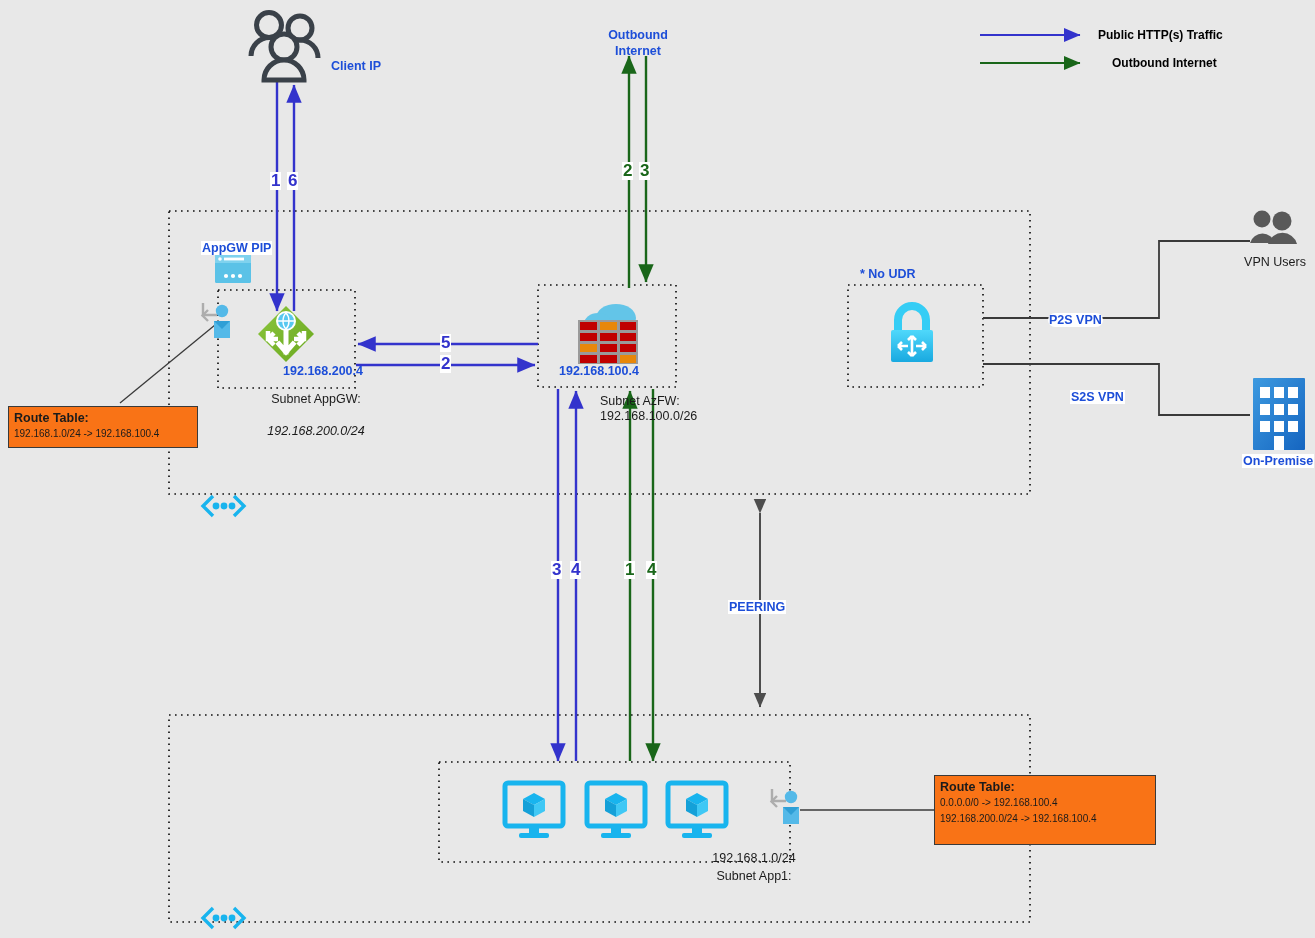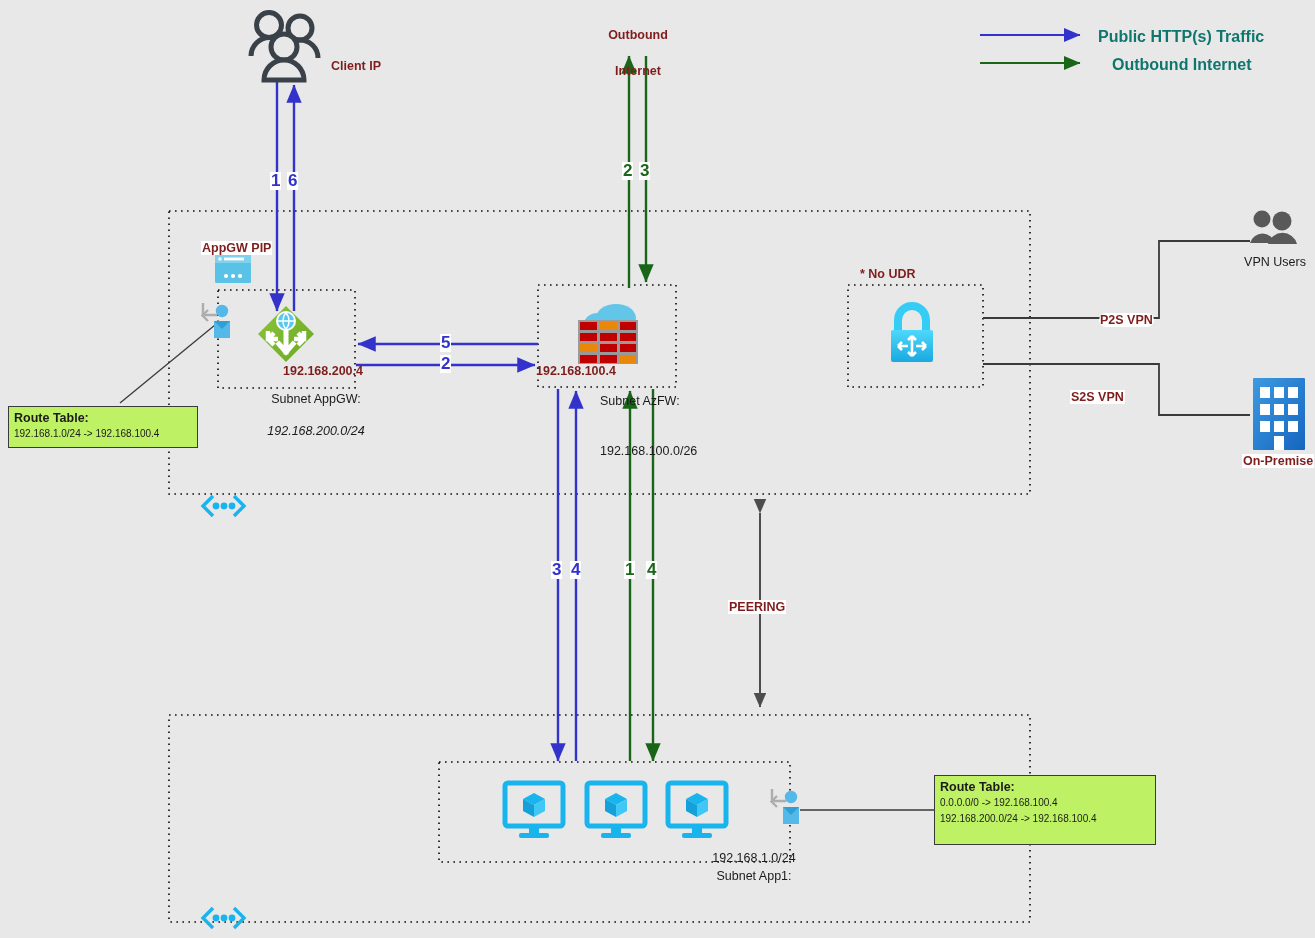--- a/index.html
+++ b/index.html
@@ -1,30 +1,30 @@
 <!DOCTYPE html>
 <html><head>
 <meta charset="utf-8">
 <style>
   html,body{margin:0;padding:0;background:#e8e8e8;}
   body{width:1315px;height:938px;position:relative;overflow:hidden;
        font-family:"Liberation Sans",sans-serif;color:#1b1b1b;}
   #stage{position:absolute;left:0;top:0;width:1315px;height:938px;}
   svg.layer{position:absolute;left:0;top:0;width:1315px;height:938px;overflow:visible;}
-  .lbl{position:absolute;font-size:12.5px;font-weight:bold;color:#7f1d1d;
+  .lbl{position:absolute;font-size:12.5px;font-weight:bold;color:#1d4ed8;
        background:#ffffff;white-space:nowrap;line-height:14px;padding:0 1px;}
   .lbl.nobg{background:transparent;}
   .plain{position:absolute;font-size:12.5px;font-weight:normal;color:#1b1b1b;
          white-space:nowrap;line-height:15px;text-align:center;}
   .num{position:absolute;font-size:17px;font-weight:bold;background:#ffffff;
        line-height:18px;padding:0 1px;}
   .num.blue{color:#3333cc;}
   .num.green{color:#196619;}
-  .legend-text{position:absolute;font-size:16px;font-weight:bold;color:#0f766e;white-space:nowrap;}
-  .rtbox{position:absolute;background:#bef264;border:1.4px solid #3a3a3a;
+  .legend-text{position:absolute;font-size:12px;font-weight:bold;color:#000000;white-space:nowrap;}
+  .rtbox{position:absolute;background:#f97316;border:1.4px solid #3a3a3a;
          box-sizing:border-box;padding:4px 5px 5px 5px;}
   .rtbox .t{font-size:12.5px;font-weight:bold;line-height:15px;}
   .rtbox .r{font-size:10px;font-weight:normal;line-height:16px;white-space:nowrap;}
 </style>
 </head>
 <body>
 
 <div id="stage">
 
   <svg class="layer" viewBox="0 0 1315 938">
@@ -226,46 +226,46 @@
     <line x1="980" y1="35" x2="1080" y2="35" stroke="#3333cc" stroke-width="2.2" marker-end="url(#ah-blue)"></line>
     <line x1="980" y1="63" x2="1080" y2="63" stroke="#196619" stroke-width="2.2" marker-end="url(#ah-green)"></line>
   </svg>
 
   <div class="legend-text" style="left:1098px;top:28px;">Public HTTP(s) Traffic</div>
   <div class="legend-text" style="left:1112px;top:56px;">Outbound Internet</div>
 
   <div class="lbl nobg" style="left:330px;top:59px;">Client IP</div>
 
   <div class="lbl nobg" style="left:604px;top:28px;text-align:center;width:66px;">Outbound</div>
-  <div class="lbl nobg" style="left:604px;top:44px;text-align:center;width:66px;margin-top:20px;">Internet</div>
+  <div class="lbl nobg" style="left:604px;top:44px;text-align:center;width:66px;">Internet</div>
 
   <div class="num blue" style="left:270px;top:172px;">1</div>
   <div class="num blue" style="left:287px;top:172px;">6</div>
   <div class="num green" style="left:622px;top:162px;">2</div>
   <div class="num green" style="left:639px;top:162px;">3</div>
   <div class="num blue" style="left:440px;top:334px;">5</div>
   <div class="num blue" style="left:440px;top:355px;">2</div>
   <div class="num blue" style="left:551px;top:561px;">3</div>
   <div class="num blue" style="left:570px;top:561px;">4</div>
   <div class="num green" style="left:624px;top:561px;">1</div>
   <div class="num green" style="left:646px;top:561px;">4</div>
 
   <div class="lbl" style="left:201px;top:241px;">AppGW PIP</div>
 
   <div class="lbl nobg" style="left:232px;top:364px;width:130px;text-align:right;">192.168.200.4</div>
   <div class="plain" style="left:222px;top:392px;width:188px;">Subnet AppGW:</div>
   <div class="plain" style="left:222px;top:424px;width:188px;font-style:italic;">192.168.200.0/24</div>
 
-  <div class="lbl nobg" style="left:510px;top:364px;width:130px;text-align:center;">192.168.100.4</div>
+  <div class="lbl nobg" style="left:558px;top:364px;width:130px;">192.168.100.4</div>
   <div class="plain" style="left:600px;top:394px;width:188px;text-align:left;">Subnet AzFW:</div>
-  <div class="plain" style="left:600px;top:409px;width:188px;text-align:left;margin-top:35px;">192.168.100.0/26</div>
+  <div class="plain" style="left:600px;top:409px;width:188px;text-align:left;">192.168.100.0/26</div>
 
   <div class="lbl nobg" style="left:859px;top:267px;">* No UDR</div>
 
-  <div class="lbl" style="left:1099px;top:313px;border-radius:7px;">P2S VPN</div>
+  <div class="lbl" style="left:1048px;top:313px;border-radius:7px;">P2S VPN</div>
   <div class="lbl" style="left:1070px;top:358px;margin-top:32px;">S2S VPN</div>
 
   <div class="plain" style="left:1225px;top:255px;width:100px;">VPN Users</div>
   <div class="lbl" style="left:1242px;top:454px;">On-Premise</div>
 
   <div class="lbl" style="left:728px;top:600px;text-align:center;">PEERING</div>
 
   <div class="rtbox" style="left:8px;top:406px;width:190px;height:42px;">
     <div class="t">Route Table:</div>
     <div class="r">192.168.1.0/24 -&gt; 192.168.100.4</div>

